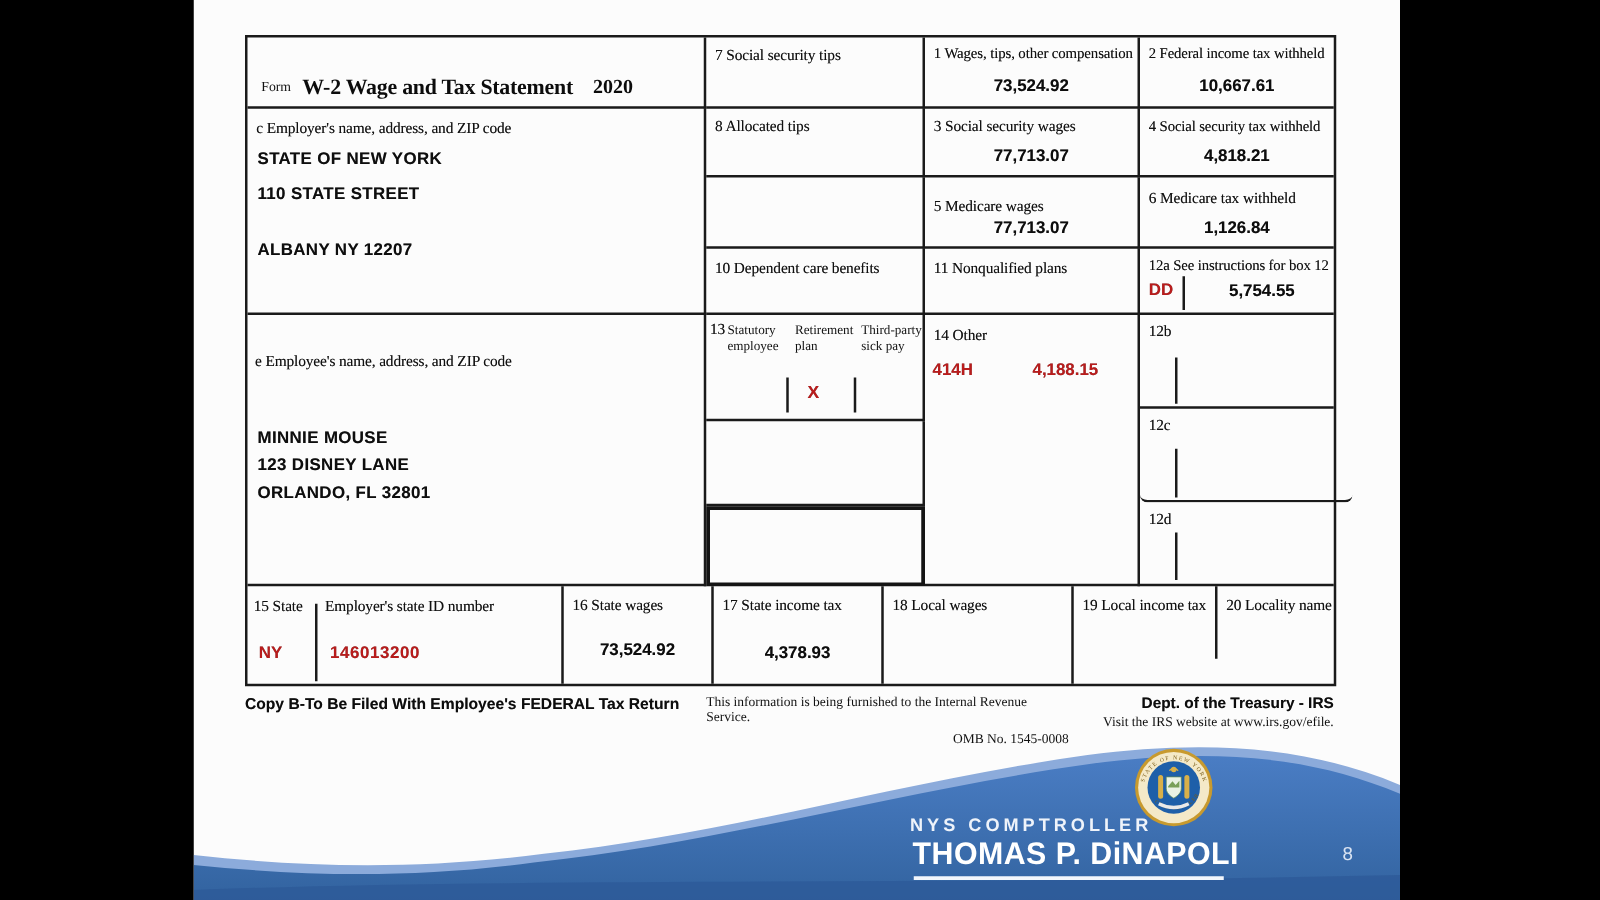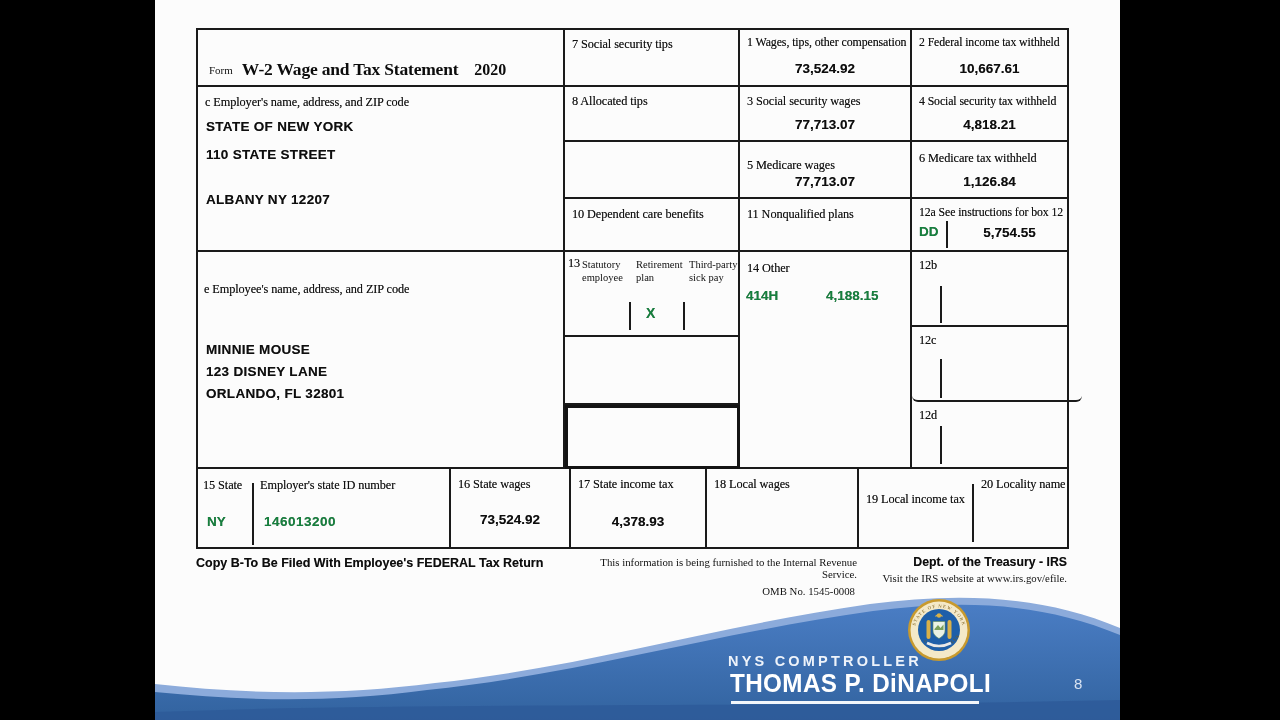--- a/index.html
+++ b/index.html
@@ -12,39 +12,39 @@
       border:2px solid #1a1a1a;box-sizing:content-box;}
   .cell{position:absolute;box-sizing:border-box;
         border-right:2px solid #1a1a1a;border-bottom:2px solid #1a1a1a;
         padding:3px 7px;overflow:visible;}
   .no-r{border-right:none;} .no-b{border-bottom:none;}
   .lbl{font-family:"Liberation Serif",serif;font-size:12.3px;color:#111;
        white-space:nowrap;letter-spacing:-0.1px;text-shadow:0 0 .4px rgba(0,0,0,.5);}
   .val{position:absolute;left:0;right:0;font-family:"Liberation Sans",sans-serif;
        font-weight:bold;font-size:13.5px;color:#0d0d0d;text-align:center;
        text-shadow:0 0 .4px rgba(0,0,0,.45);}
-  .bold-sans{font-family:"Liberation Sans",sans-serif;font-weight:bold;color:#15803d;
+  .bold-sans{font-family:"Liberation Sans",sans-serif;font-weight:bold;color:#b91c1c;
        text-shadow:0 0 .4px rgba(0,0,0,.45);}
   .addr{position:absolute;font-weight:bold;font-size:13.5px;color:#0e0e0e;
         letter-spacing:.3px;text-shadow:0 0 .4px rgba(0,0,0,.45);}
 
   .hdr-inner{display:flex;align-items:center;padding:26px 0 0 4px;}
   .hdr-form{font-family:"Liberation Serif",serif;font-size:11px;color:#111;}
   .hdr-title{font-family:"Liberation Serif",serif;font-weight:bold;font-size:17.5px;
              color:#0c0c0c;margin-left:9px;letter-spacing:-0.2px;}
   .hdr-year{font-family:"Liberation Serif",serif;font-weight:bold;font-size:16px;
             color:#0c0c0c;margin-left:16px;}
 
   .vline{position:absolute;width:2px;background:#1a1a1a;}
   .opt{position:absolute;font-family:"Liberation Serif",serif;font-size:10.5px;
        line-height:1.2;color:#111;width:50px;}
 
   .foot-bold{position:absolute;font-weight:bold;font-size:12.5px;color:#0d0d0d;
              text-shadow:0 0 .4px rgba(0,0,0,.45);}
-  .foot-serif{font-family:"Liberation Serif",serif;font-size:10.8px;color:#111;text-align:right;}
+  .foot-serif{font-family:"Liberation Serif",serif;font-size:10.8px;color:#111;}
 
   
   .banner-svg{position:absolute;left:0;top:588px;width:965px;height:132px;z-index:1;}
   .banner-org{position:absolute;left:573px;top:653px;z-index:3;color:#eef3fa;
               font-size:14.5px;font-weight:bold;letter-spacing:3.2px;}
   .banner-name{position:absolute;left:575px;top:669px;z-index:3;color:#ffffff;
                font-size:25px;font-weight:bold;letter-spacing:.4px;transform:scaleX(.97);
                transform-origin:left;}
   .banner-rule{position:absolute;left:576px;top:701px;width:248px;height:3px;
                background:#f2f6fb;z-index:3;}
@@ -175,21 +175,21 @@
         <div class="lbl" style="margin-top:5px;">16  State wages</div>
         <div class="val" style="top:43px;">73,524.92</div>
       </div>
       <div class="cell no-b" style="left:373px;top:439px;width:136px;height:78px;">
         <div class="lbl" style="margin-top:5px;">17  State income tax</div>
         <div class="val" style="top:45px;">4,378.93</div>
       </div>
       <div class="cell no-b" style="left:509px;top:439px;width:152px;height:78px;">
         <div class="lbl" style="margin-top:5px;">18  Local wages</div>
       </div>
-      <div class="cell no-b" style="left:661px;top:454px;width:115px;height:58px;">
+      <div class="cell no-b" style="left:661px;top:439px;width:115px;height:58px;">
         <div class="lbl" style="margin-top:5px;">19  Local income tax</div>
       </div>
       <div class="cell no-b no-r" style="left:776px;top:439px;width:93px;height:78px;">
         <div class="lbl" style="margin-top:5px;">20  Locality name</div>
       </div>
     </div>
 
     <div class="foot-bold" style="left:41px;top:556px;">Copy B-To Be Filed With Employee's FEDERAL Tax Return</div>
     <div style="position:absolute;left:410px;top:556px;width:292px;">
       <div class="foot-serif">This information is being furnished to the Internal Revenue Service.</div>

